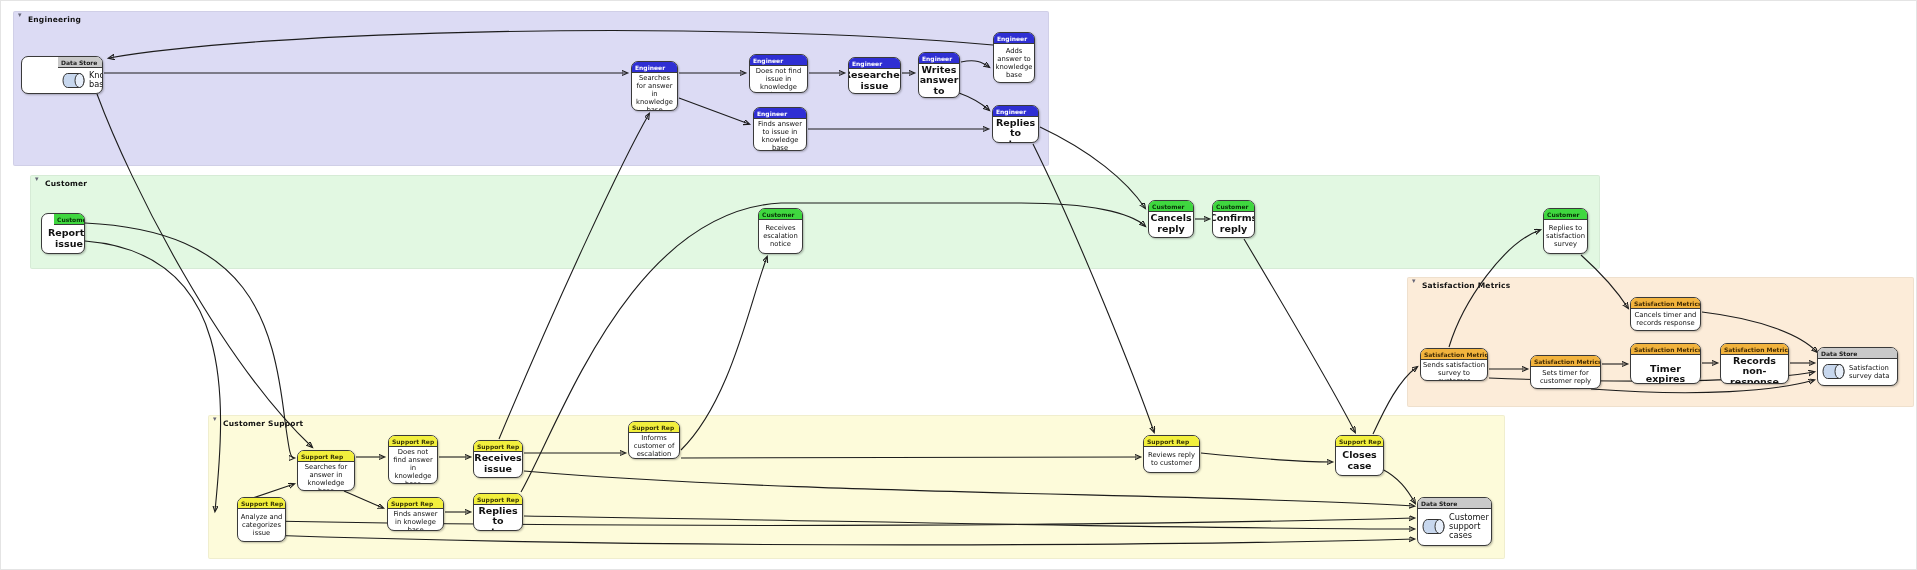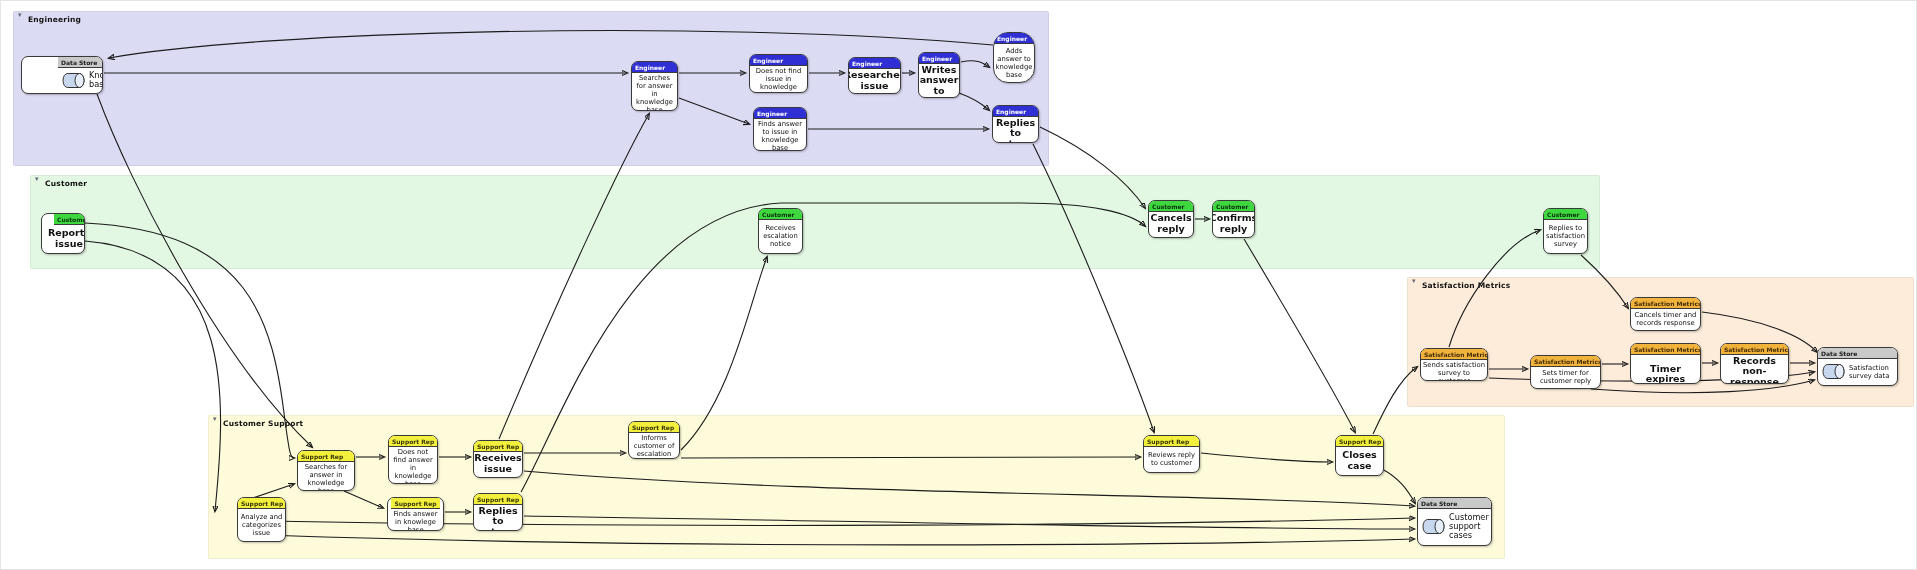--- a/index.html
+++ b/index.html
@@ -112,21 +112,21 @@
         <div class="node-body size-s">Does not find issue in knowledge base</div>
       </div>
       <div class="node" style="left: 847px; top: 56px; width: 53px; height: 37px;">
         <div class="node-header" style="background: linear-gradient(rgb(47, 47, 211), rgb(47, 47, 211)) rgb(47, 47, 211); color: rgb(255, 255, 255);">Engineer</div>
         <div class="node-body size-l">Researches issue</div>
       </div>
       <div class="node" style="left: 917px; top: 51px; width: 42px; height: 46px;">
         <div class="node-header" style="background: linear-gradient(rgb(47, 47, 211), rgb(47, 47, 211)) rgb(47, 47, 211); color: rgb(255, 255, 255);">Engineer</div>
         <div class="node-body size-l">Writes answer to issue</div>
       </div>
-      <div class="node" style="left: 992px; top: 31px; width: 42px; height: 51px; border-radius: 15px;">
+      <div class="node" style="left: 992px; top: 31px; width: 42px; height: 51px;">
         <div class="node-header" style="background: linear-gradient(rgb(47, 47, 211), rgb(47, 47, 211)) rgb(47, 47, 211); color: rgb(255, 255, 255);">Engineer</div>
         <div class="node-body size-s">Adds answer to knowledge base</div>
       </div>
       <div class="node" style="left: 752px; top: 106px; width: 54px; height: 44px;">
         <div class="node-header" style="background: linear-gradient(rgb(47, 47, 211), rgb(47, 47, 211)) rgb(47, 47, 211); color: rgb(255, 255, 255);">Engineer</div>
         <div class="node-body size-s">Finds answer to issue in knowledge base</div>
       </div>
       <div class="node" style="left: 991px; top: 104px; width: 47px; height: 38px;">
         <div class="node-header" style="background: linear-gradient(rgb(47, 47, 211), rgb(47, 47, 211)) rgb(47, 47, 211); color: rgb(255, 255, 255);">Engineer</div>
         <div class="node-body size-l">Replies to customer</div>
@@ -186,21 +186,21 @@
         <div class="node-body size-s">Analyze and categorizes issue</div>
       </div>
       <div class="node" style="left: 296px; top: 449px; width: 58px; height: 41px;">
         <div class="node-header" style="background: linear-gradient(rgb(242, 239, 61), rgb(242, 239, 61)) rgb(242, 239, 61); color: rgb(59, 56, 6);">Support Rep</div>
         <div class="node-body size-s">Searches for answer in knowledge base</div>
       </div>
       <div class="node" style="left: 387px; top: 434px; width: 50px; height: 49px;">
         <div class="node-header" style="background: linear-gradient(rgb(242, 239, 61), rgb(242, 239, 61)) rgb(242, 239, 61); color: rgb(59, 56, 6);">Support Rep</div>
         <div class="node-body size-s">Does not find answer in knowledge base</div>
       </div>
-      <div class="node" style="left: 386px; top: 496px; width: 57px; height: 34px; align-items: center;">
+      <div class="node" style="left: 386px; top: 496px; width: 57px; height: 34px;">
         <div class="node-header" style="background: linear-gradient(rgb(242, 239, 61), rgb(242, 239, 61)) rgb(242, 239, 61); color: rgb(59, 56, 6);">Support Rep</div>
         <div class="node-body size-s">Finds answer in knowlege base</div>
       </div>
       <div class="node" style="left: 472px; top: 439px; width: 50px; height: 38px;">
         <div class="node-header" style="background: linear-gradient(rgb(242, 239, 61), rgb(242, 239, 61)) rgb(242, 239, 61); color: rgb(59, 56, 6);">Support Rep</div>
         <div class="node-body size-l">Receives issue</div>
       </div>
       <div class="node" style="left: 472px; top: 492px; width: 50px; height: 38px;">
         <div class="node-header" style="background: linear-gradient(rgb(242, 239, 61), rgb(242, 239, 61)) rgb(242, 239, 61); color: rgb(59, 56, 6);">Support Rep</div>
         <div class="node-body size-l">Replies to customer</div>

